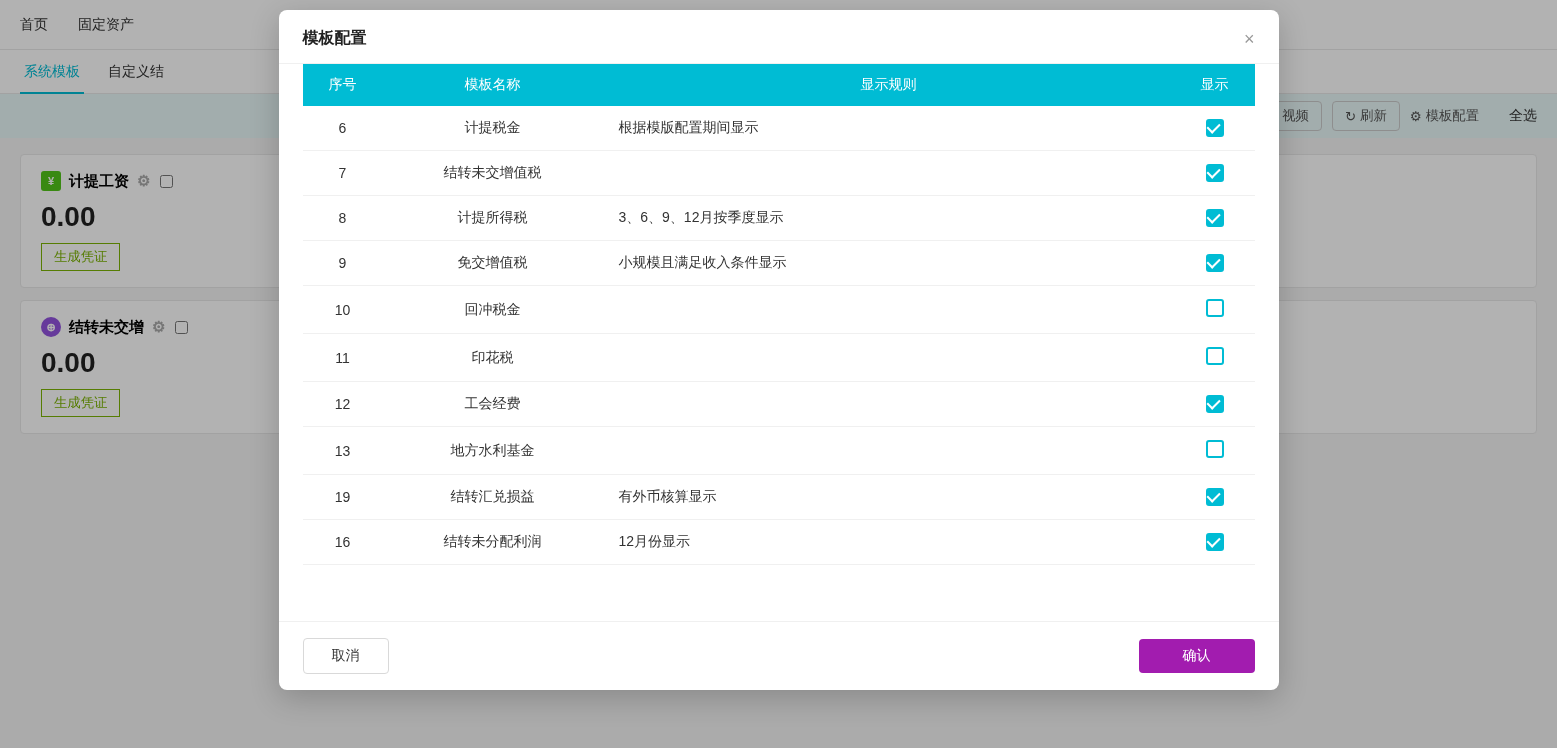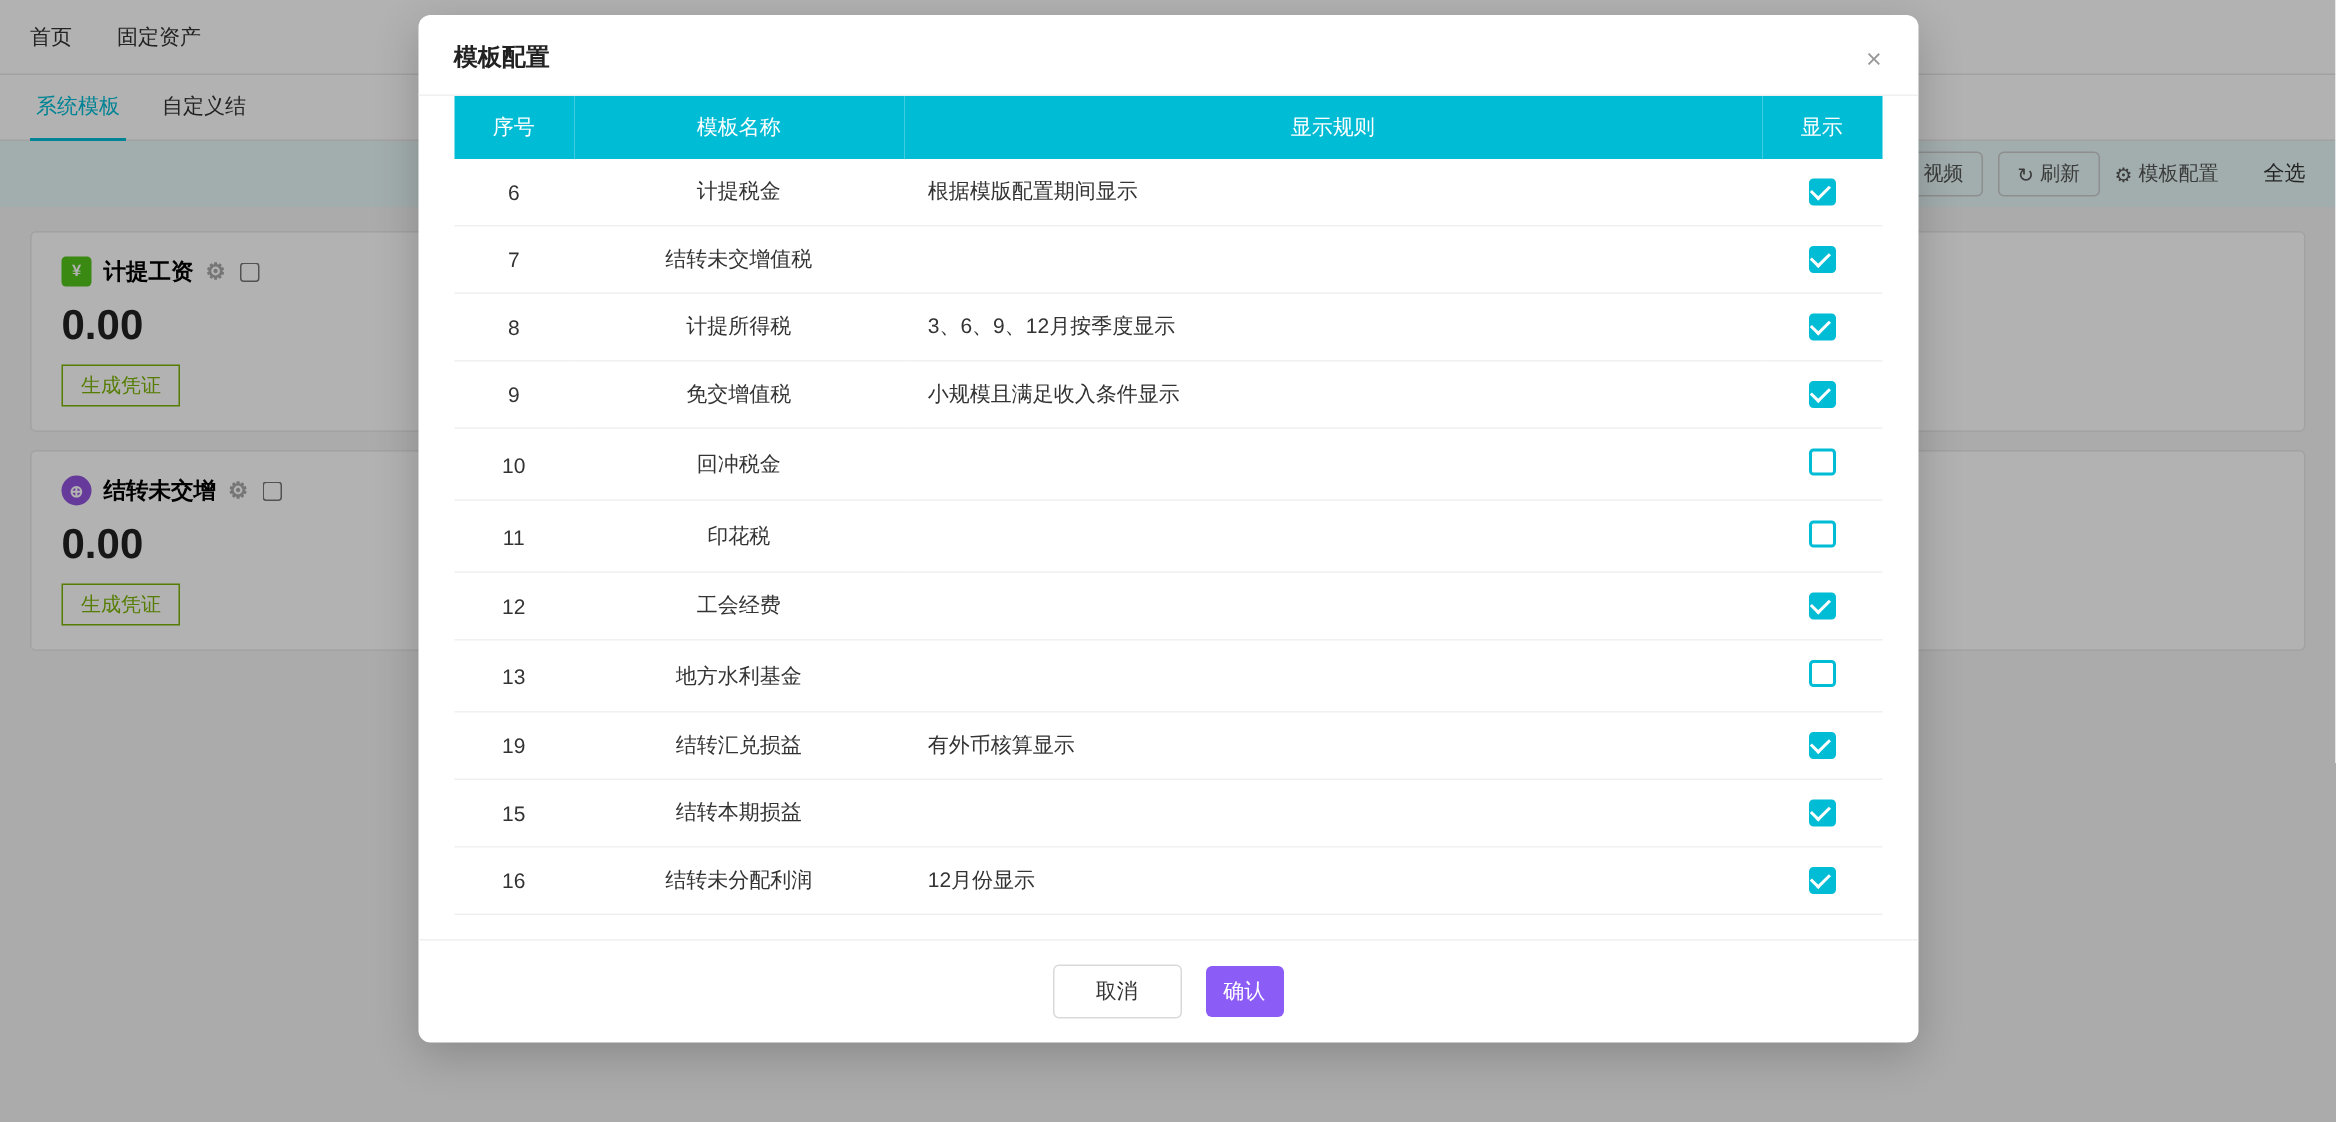--- a/index.html
+++ b/index.html
@@ -221,40 +221,41 @@
       border: none;
       line-height: 1;
     }
     .modal-body {
       overflow-y: auto;
       flex: 1;
       padding: 0 24px 16px;
     }
     .modal-footer {
       display: flex;
-      justify-content: center;
+      justify-content: space-between;
       align-items: center;
       padding: 16px 24px;
       gap: 16px;
       border-top: 1px solid #f0f0f0;
+      margin-top: 40px;
     }
     .btn-cancel {
       border: 1px solid #d9d9d9;
       background: #fff;
       color: #333;
       padding: 8px 28px;
       border-radius: 4px;
       cursor: pointer;
       font-size: 14px;
     }
     .btn-confirm {
-      background: #8b5cf6;
+      background: #a21caf;
       color: #fff;
       border: none;
-      padding: 8px 12px;
+      padding: 8px 44px;
       border-radius: 4px;
       cursor: pointer;
       font-size: 14px;
     }
 
     
     .config-table {
       width: 100%;
       border-collapse: collapse;
     }
@@ -452,26 +453,20 @@
               <td></td>
               <td style="text-align: center;"><div class="custom-checkbox unchecked"></div></td>
             </tr>
             <tr>
               <td>19</td>
               <td>结转汇兑损益</td>
               <td>有外币核算显示</td>
               <td style="text-align: center;"><div class="custom-checkbox checked"></div></td>
             </tr>
             <tr>
-              <td>15</td>
-              <td>结转本期损益</td>
-              <td></td>
-              <td style="text-align: center;"><div class="custom-checkbox checked"></div></td>
-            </tr>
-            <tr>
               <td>16</td>
               <td>结转未分配利润</td>
               <td>12月份显示</td>
               <td style="text-align: center;"><div class="custom-checkbox checked"></div></td>
             </tr>
           </tbody>
       </table>
     </div>
 
     <div class="modal-footer">

